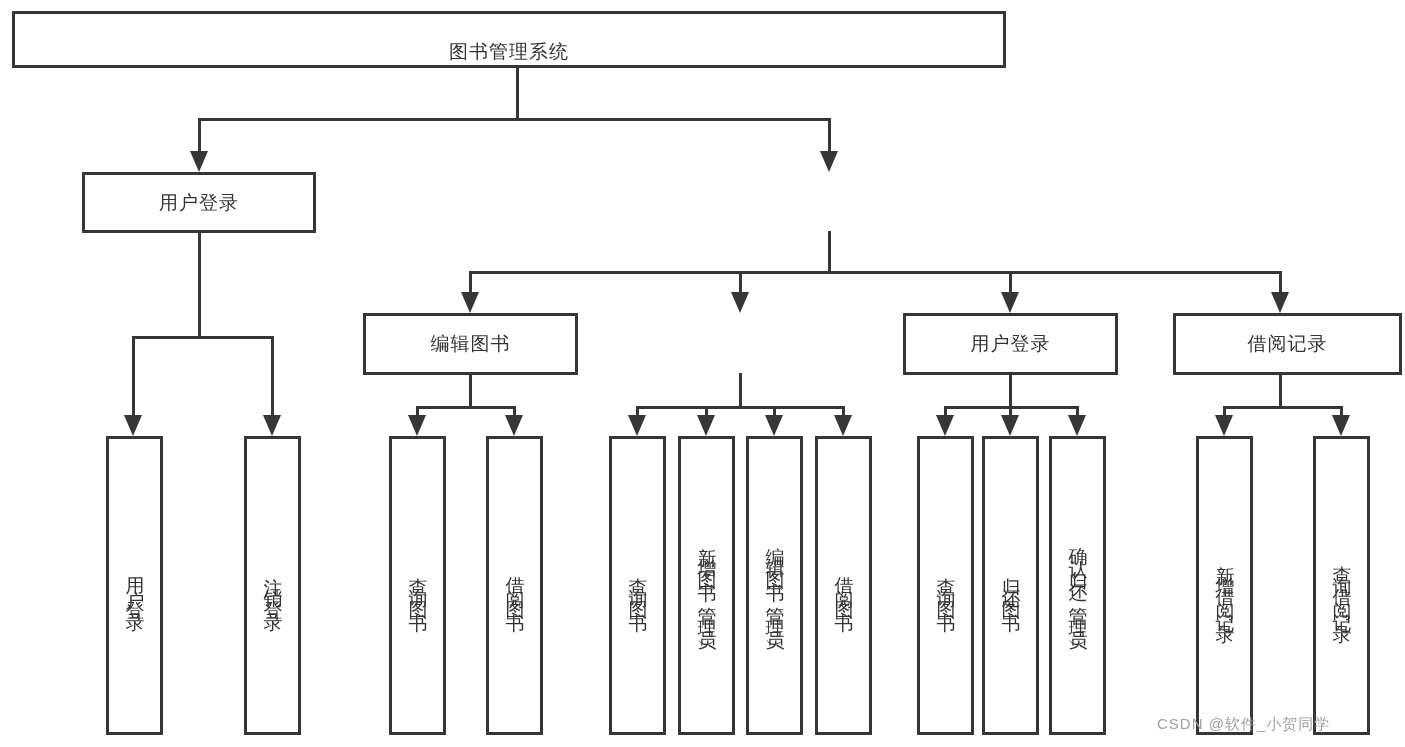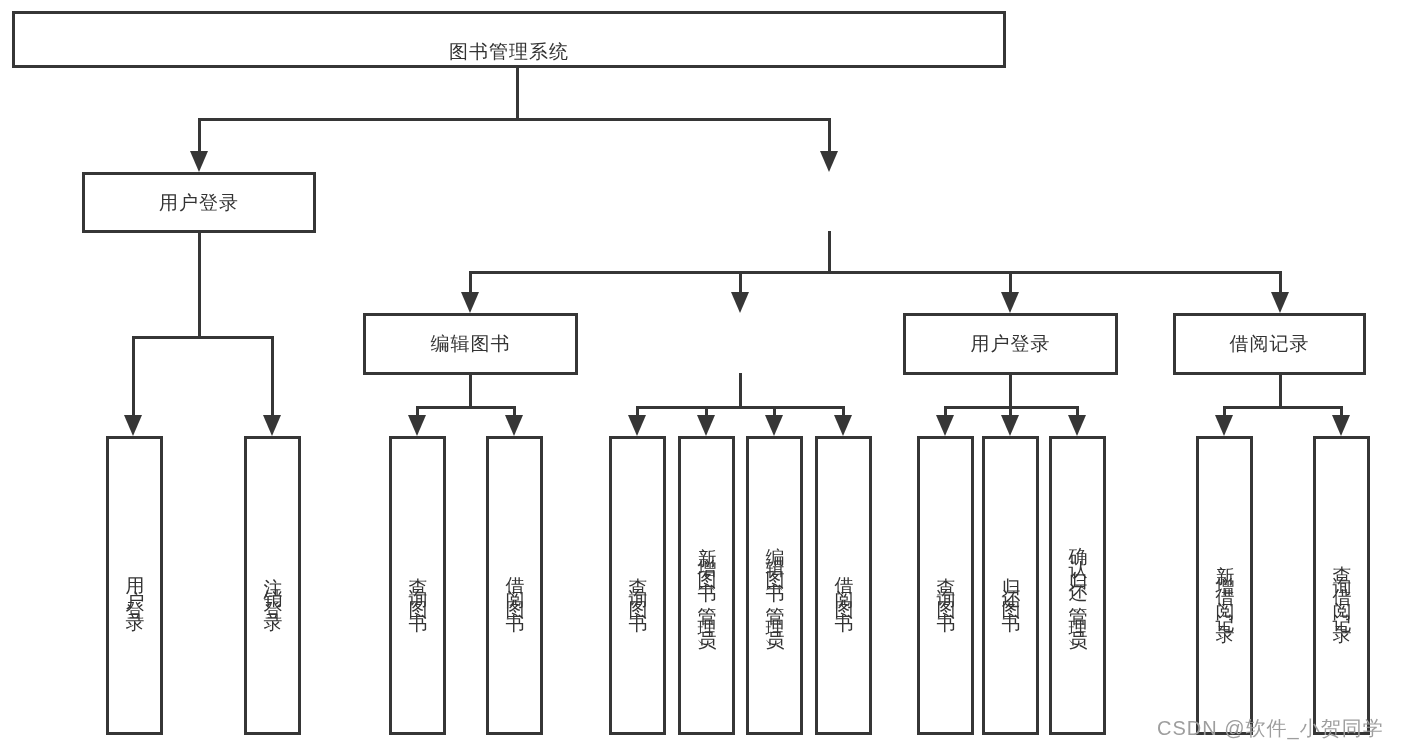--- a/index.html
+++ b/index.html
@@ -20,21 +20,21 @@
   .hline,.vline{position:absolute;background:#363636;z-index:1;}
   .hline{height:3px;}
   .vline{width:3px;}
   .arrow{
     position:absolute;width:0;height:0;z-index:1;
     border-left:9px solid transparent;border-right:9px solid transparent;
     border-top:21px solid #363636;
   }
   .watermark{
     position:absolute;left:1157px;top:715px;z-index:6;
-    font-size:20px;color:#9e9e9e;white-space:nowrap;letter-spacing:1px;
+    font-size:15px;color:#9e9e9e;white-space:nowrap;letter-spacing:1px;
   }
 </style>
 </head>
 <body>
 
 <div class="canvas">
 
   <div class="vline" style="left:516px;top:66px;height:54px;"></div>
   <div class="hline" style="left:198px;top:118px;width:633px;"></div>
   <div class="vline" style="left:198px;top:118px;height:36px;"></div>
@@ -101,21 +101,21 @@
   <div class="box hnode" style="left:82px;top:172px;width:234px;height:61px;">
     <span>用户登录</span>
   </div>
 
   <div class="box hnode" style="left:363px;top:313px;width:215px;height:62px;">
     <span>编辑图书</span>
   </div>
   <div class="box hnode" style="left:903px;top:313px;width:215px;height:62px;">
     <span>用户登录</span>
   </div>
-  <div class="box hnode" style="left:1173px;top:313px;width:193px;height:62px;">
+  <div class="box hnode" style="left:1173px;top:313px;width:229px;height:62px;">
     <span>借阅记录</span>
   </div>
 
   <div class="box vnode" style="left:106px;top:436px;width:57px;height:299px;">
     <span>用户登录</span>
   </div>
   <div class="box vnode" style="left:244px;top:436px;width:57px;height:299px;">
     <span>注销登录</span>
   </div>
 

